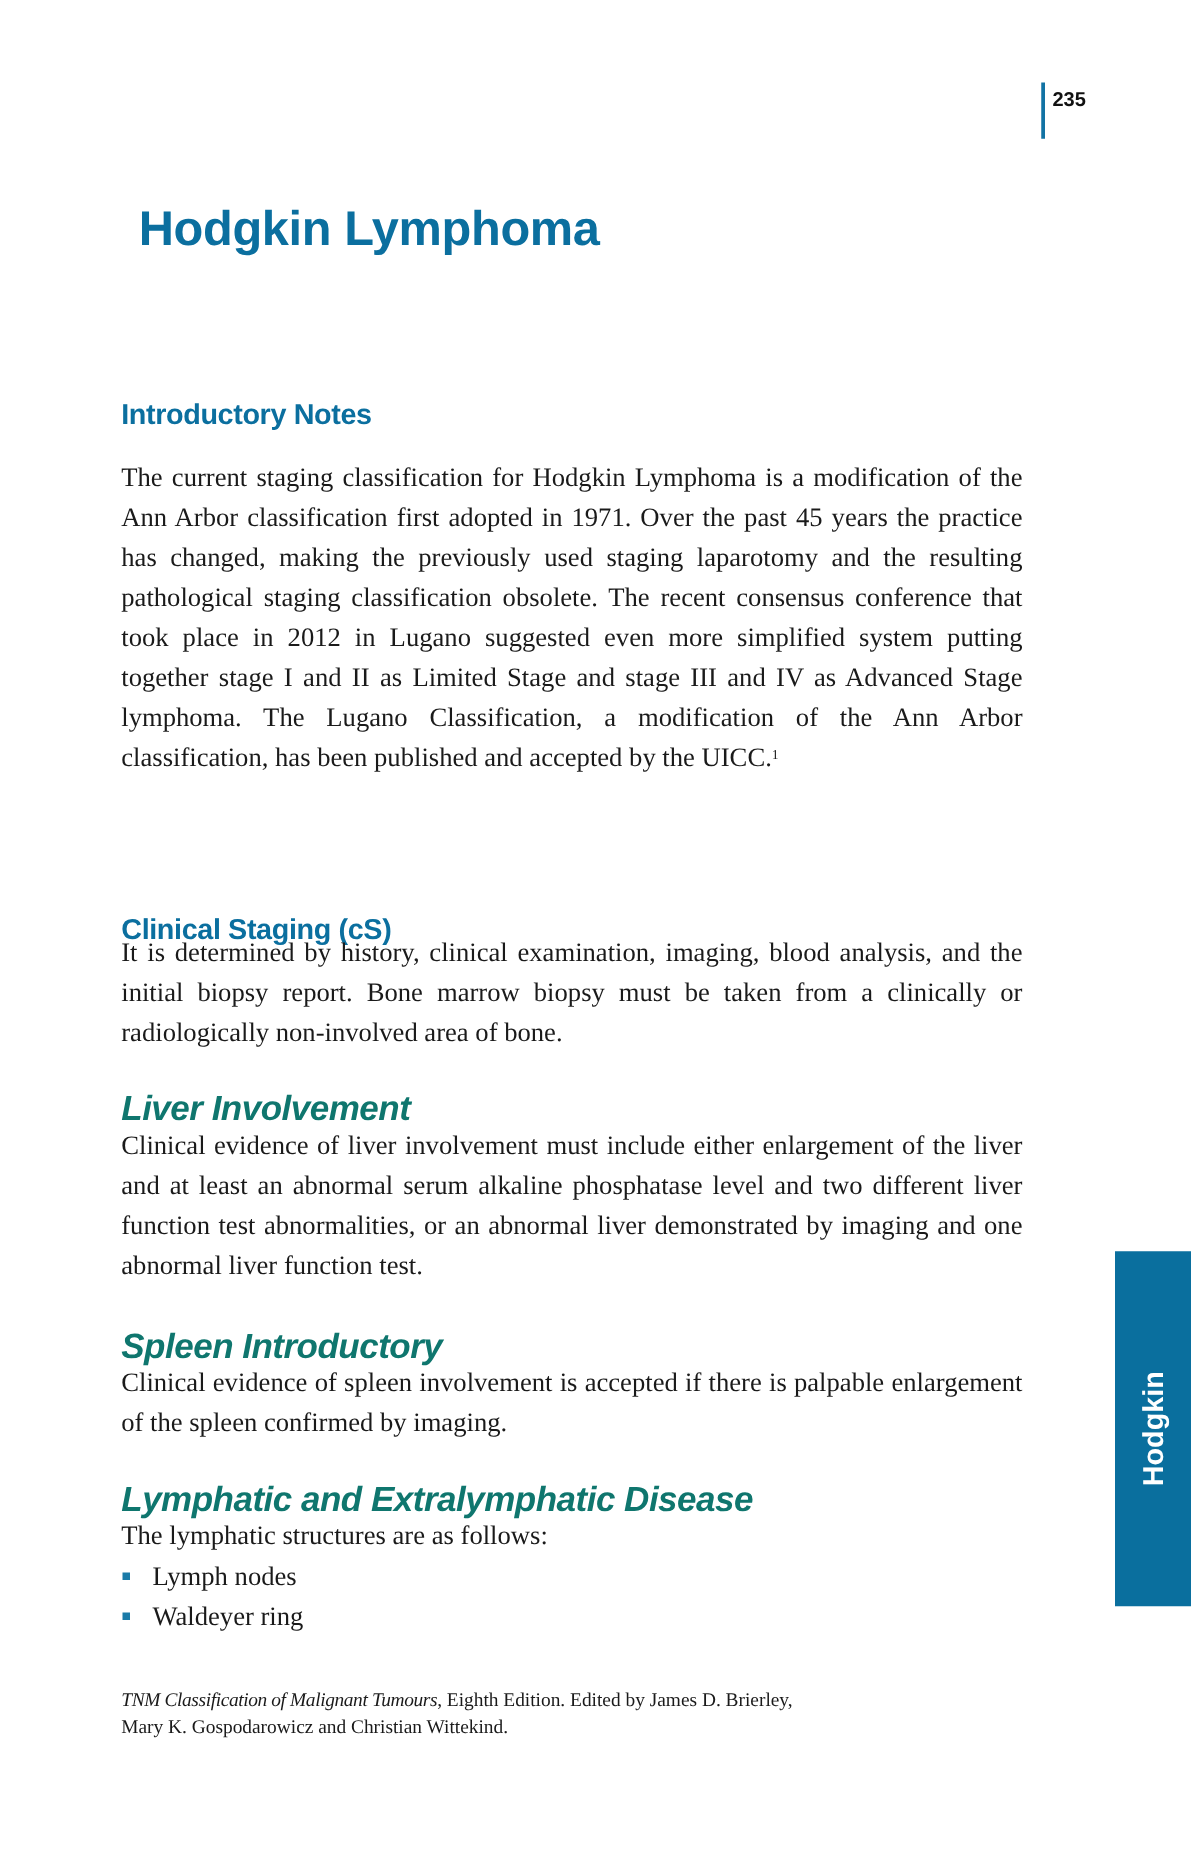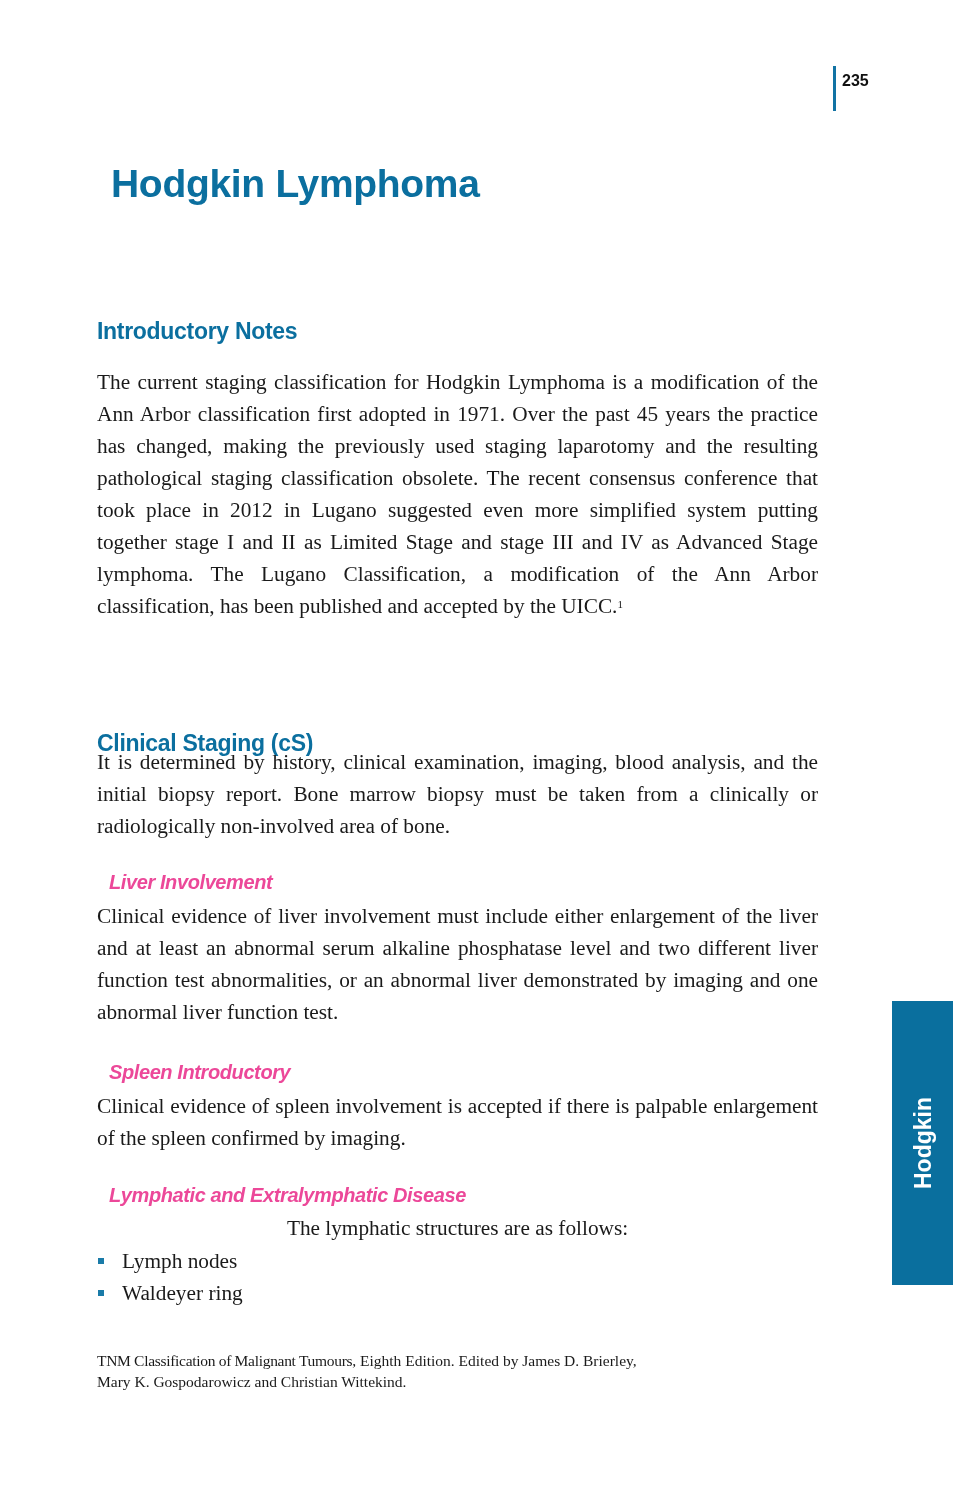--- a/index.html
+++ b/index.html
@@ -4,31 +4,31 @@
 <style>
   html, body { margin: 0; padding: 0; background: #ffffff; }
   body { width: 953px; height: 1497px; position: relative; overflow: hidden; }
 
   .page-num-bar { position: absolute; left: 833px; top: 66px; width: 3px; height: 45px; background: #1273a4; }
   .page-num { position: absolute; left: 842px; top: 72px; font-family: "Liberation Sans", sans-serif; font-weight: bold; font-size: 16px; color: #111; text-align: right; }
 
   .chapter-title { position: absolute; left: 97px; top: 148px; margin: 14px; font-family: "Liberation Sans", sans-serif; font-weight: bold; font-size: 39px; color: #0b6f9f; letter-spacing: -0.3px; }
 
   .h2 { position: absolute; left: 97px; margin: 0; font-family: "Liberation Sans", sans-serif; font-weight: bold; font-size: 23px; color: #0b6f9f; letter-spacing: -0.3px; }
-  .h3 { position: absolute; left: 109px; margin: 0; font-family: "Liberation Sans", sans-serif; font-weight: bold; font-style: italic; font-size: 20px; color: #ec4899; letter-spacing: -0.4px; }
+  .h3 { position: absolute; left: 97px; margin: 0; font-family: "Liberation Sans", sans-serif; font-weight: bold; font-style: italic; font-size: 28px; color: #0f766e; letter-spacing: -0.4px; }
 
   .para { position: absolute; left: 97px; width: 721px; margin: 0; font-family: "Liberation Serif", serif; font-size: 21.3px; line-height: 32px; color: #1a1a1a; text-align: justify; }
   .para sup { font-size: 11px; vertical-align: top; position: relative; top: -2px; }
 
   .bullets { position: absolute; left: 97px; margin: 0; padding: 0; list-style: none; font-family: "Liberation Serif", serif; font-size: 21.3px; line-height: 32px; color: #1a1a1a; }
   .bullets li { position: relative; padding-left: 25px; }
   .bullet-mark { position: absolute; left: 1px; top: 13px; width: 6px; height: 6px; background: #1a7ba8; }
 
   .footer { position: absolute; left: 97px; top: 1350px; margin: 0; font-family: "Liberation Serif", serif; font-size: 15.5px; line-height: 21px; color: #1a1a1a; }
-  .footer .ital { letter-spacing: -0.3px; }
+  .footer .ital { font-style: italic; letter-spacing: -0.3px; }
 
   .side-tab { position: absolute; left: 892px; top: 1001px; width: 61px; height: 284px; background: #0a6f9e; }
   .side-tab-label { position: absolute; left: 50%; top: 50%; transform: translate(-50%, -50%) rotate(-90deg); font-family: "Liberation Sans", sans-serif; font-weight: bold; font-size: 23px; color: #ffffff; white-space: nowrap; }
 </style>
 </head>
 <body>
 
 <div class="page-num-bar"></div>
 <div class="page-num">235</div>
 
@@ -40,21 +40,21 @@
 <h2 class="h2" style="top:730px;">Clinical Staging (cS)</h2>
 <p class="para" style="top:746px;">It is determined by history, clinical examination, imaging, blood analysis, and the initial biopsy report. Bone marrow biopsy must be taken from a clinically or radiologically non-involved area of bone.</p>
 
 <h3 class="h3" style="top:871px;">Liver Involvement</h3>
 <p class="para" style="top:900px;">Clinical evidence of liver involvement must include either enlargement of the liver and at least an abnormal serum alkaline phosphatase level and two different liver function test abnormalities, or an abnormal liver demon­strated by imaging and one abnormal liver function test.</p>
 
 <h3 class="h3" style="top:1061px;">Spleen Introductory</h3>
 <p class="para" style="top:1090px;">Clinical evidence of spleen involvement is accepted if there is palpable enlargement of the spleen confirmed by imaging.</p>
 
 <h3 class="h3" style="top:1184px;">Lymphatic and Extralymphatic Disease</h3>
-<p class="para" style="top:1212px; text-align:center;">The lymphatic structures are as follows:</p>
+<p class="para" style="top:1212px; text-align:left;">The lymphatic structures are as follows:</p>
 <ul class="bullets" style="top:1245px;">
   <li><span class="bullet-mark"></span><span>Lymph nodes</span></li>
   <li><span class="bullet-mark"></span><span>Waldeyer ring</span></li>
 </ul>
 
 <div class="footer">
   <div><span class="ital">TNM Classification of Malignant Tumours</span><span>, Eighth Edition. Edited by James D. Brierley,</span></div>
   <div>Mary K. Gospodarowicz and Christian Wittekind.</div>
 </div>
 

